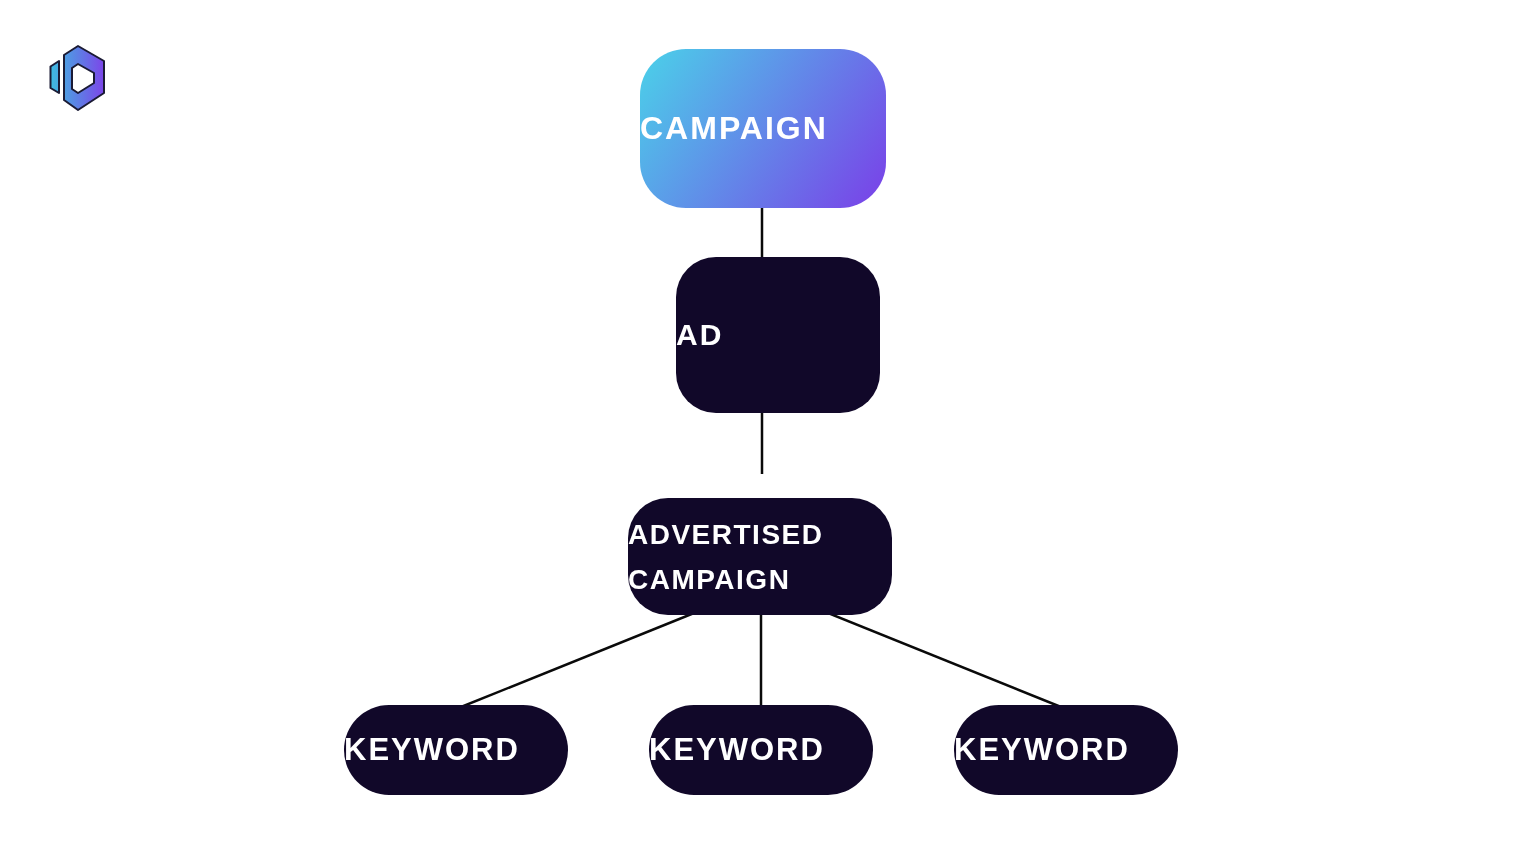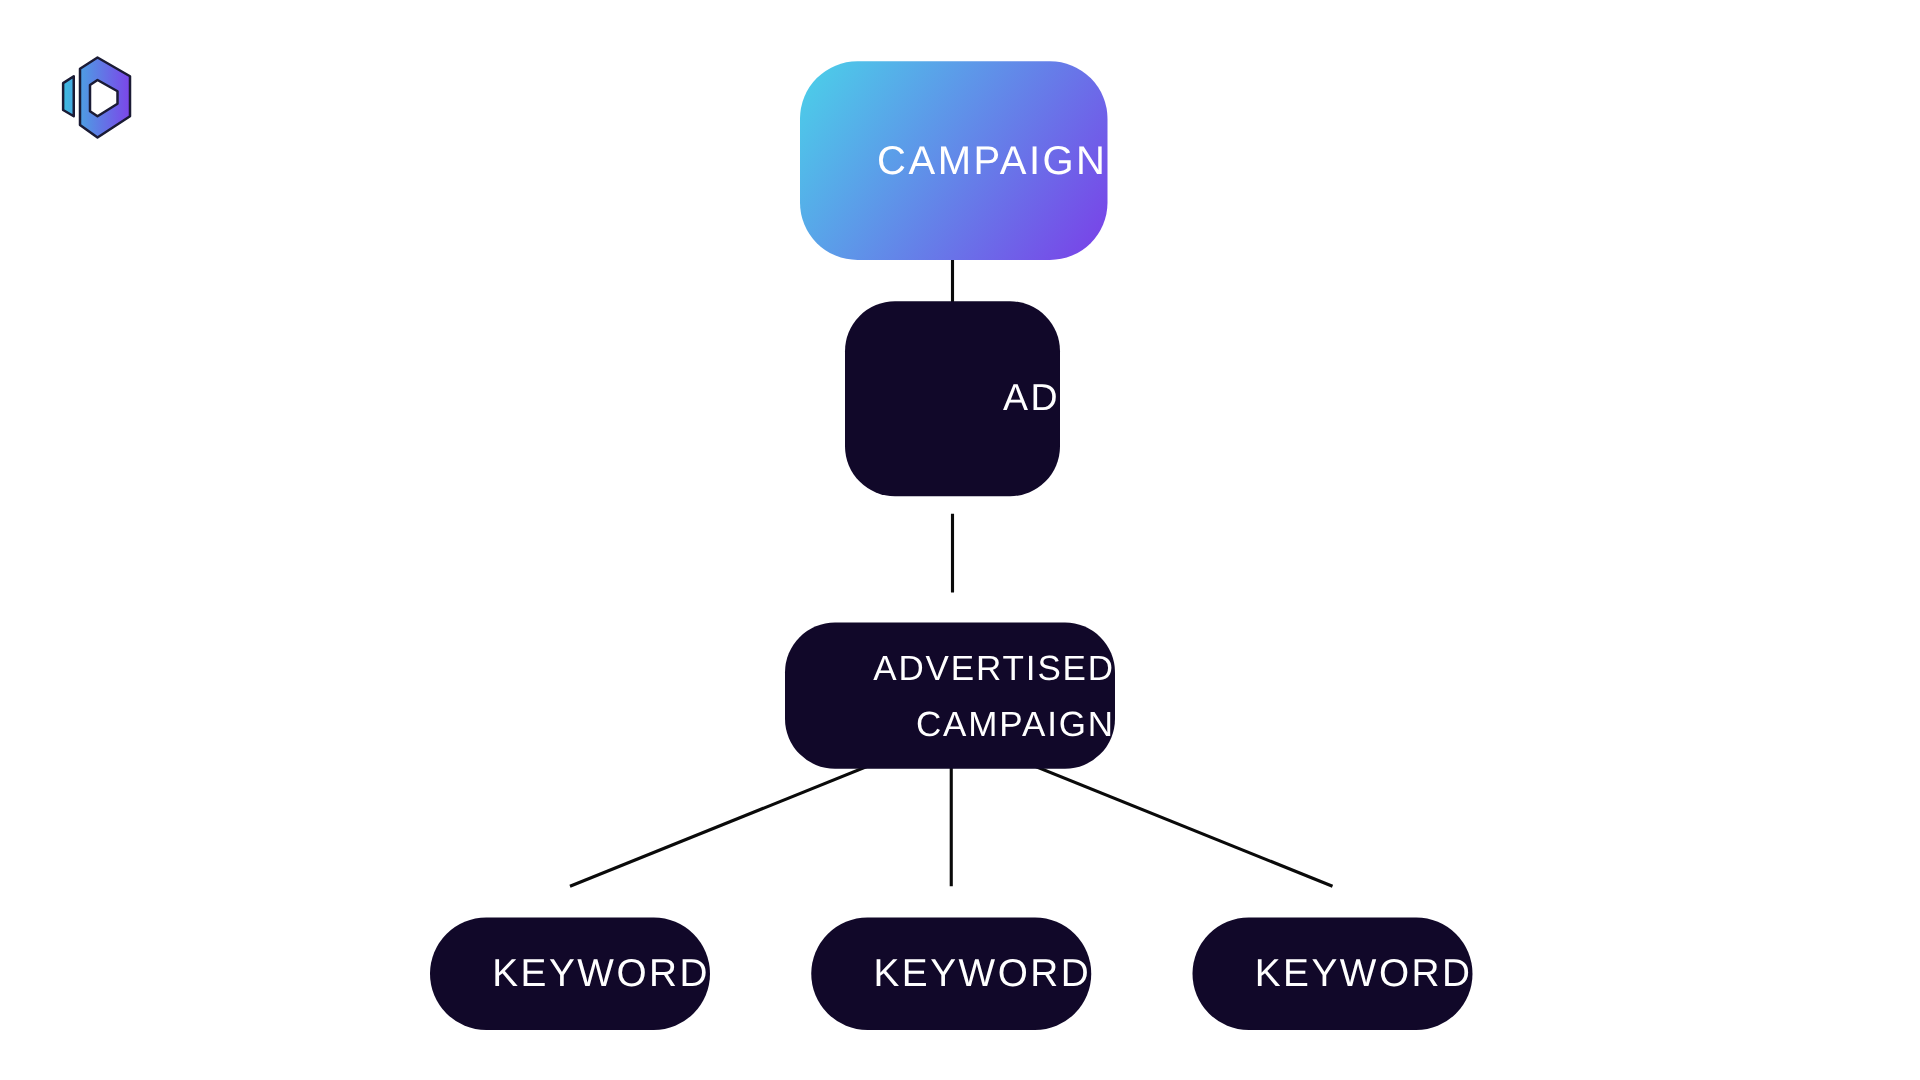--- a/index.html
+++ b/index.html
@@ -24,61 +24,60 @@
   }
   .connectors line {
     stroke: var(--connector, #0a0a0a);
     stroke-width: 2.5;
   }
   .node {
     position: absolute;
     z-index: 2;
     display: flex;
     flex-direction: column;
-    align-items: flex-end;
+    align-items: flex-start;
     justify-content: center;
     text-align: center;
     color: var(--node-text, #ffffff);
-    font-weight: normal;
+    font-weight: bold;
   }
   .node.dark {
     background: var(--node-dark, #110829);
   }
   .node.campaign {
     left: 640px; top: 49px;
     width: 246px; height: 159px;
     border-radius: 46px;
     background: linear-gradient(125deg, var(--grad-from, #4ad2e9) 0%, var(--grad-to, #7a3fe8) 100%);
     font-size: 32px;
     letter-spacing: 2px;
   }
   .node.ad-group {
-    left: 676px; top: 241px;
-    width: 172px; height: 156px;
+    left: 676px; top: 257px;
+    width: 204px; height: 156px;
     border-radius: 40px;
     font-size: 30px;
     letter-spacing: 2px;
     line-height: 46px;
   }
   .node.advertised-product {
     left: 628px; top: 471px;
     width: 264px; height: 117px;
     border-radius: 40px;
     font-size: 28px;
     letter-spacing: 1.5px;
     line-height: 45px;
     margin-top: 27px;
   }
   .node.keyword {
     top: 705px;
     width: 224px; height: 90px;
     border-radius: 45px;
     font-size: 31px;
     letter-spacing: 2px;
-    margin-top: 29px;
   }
   .node.keyword.k-left   { left: 344px; }
   .node.keyword.k-middle { left: 649px; }
   .node.keyword.k-right  { left: 954px; }
   .brand-logo {
     position: absolute;
     left: 46px; top: 44px;
     width: 64px; height: 68px;
     z-index: 2;
   }

